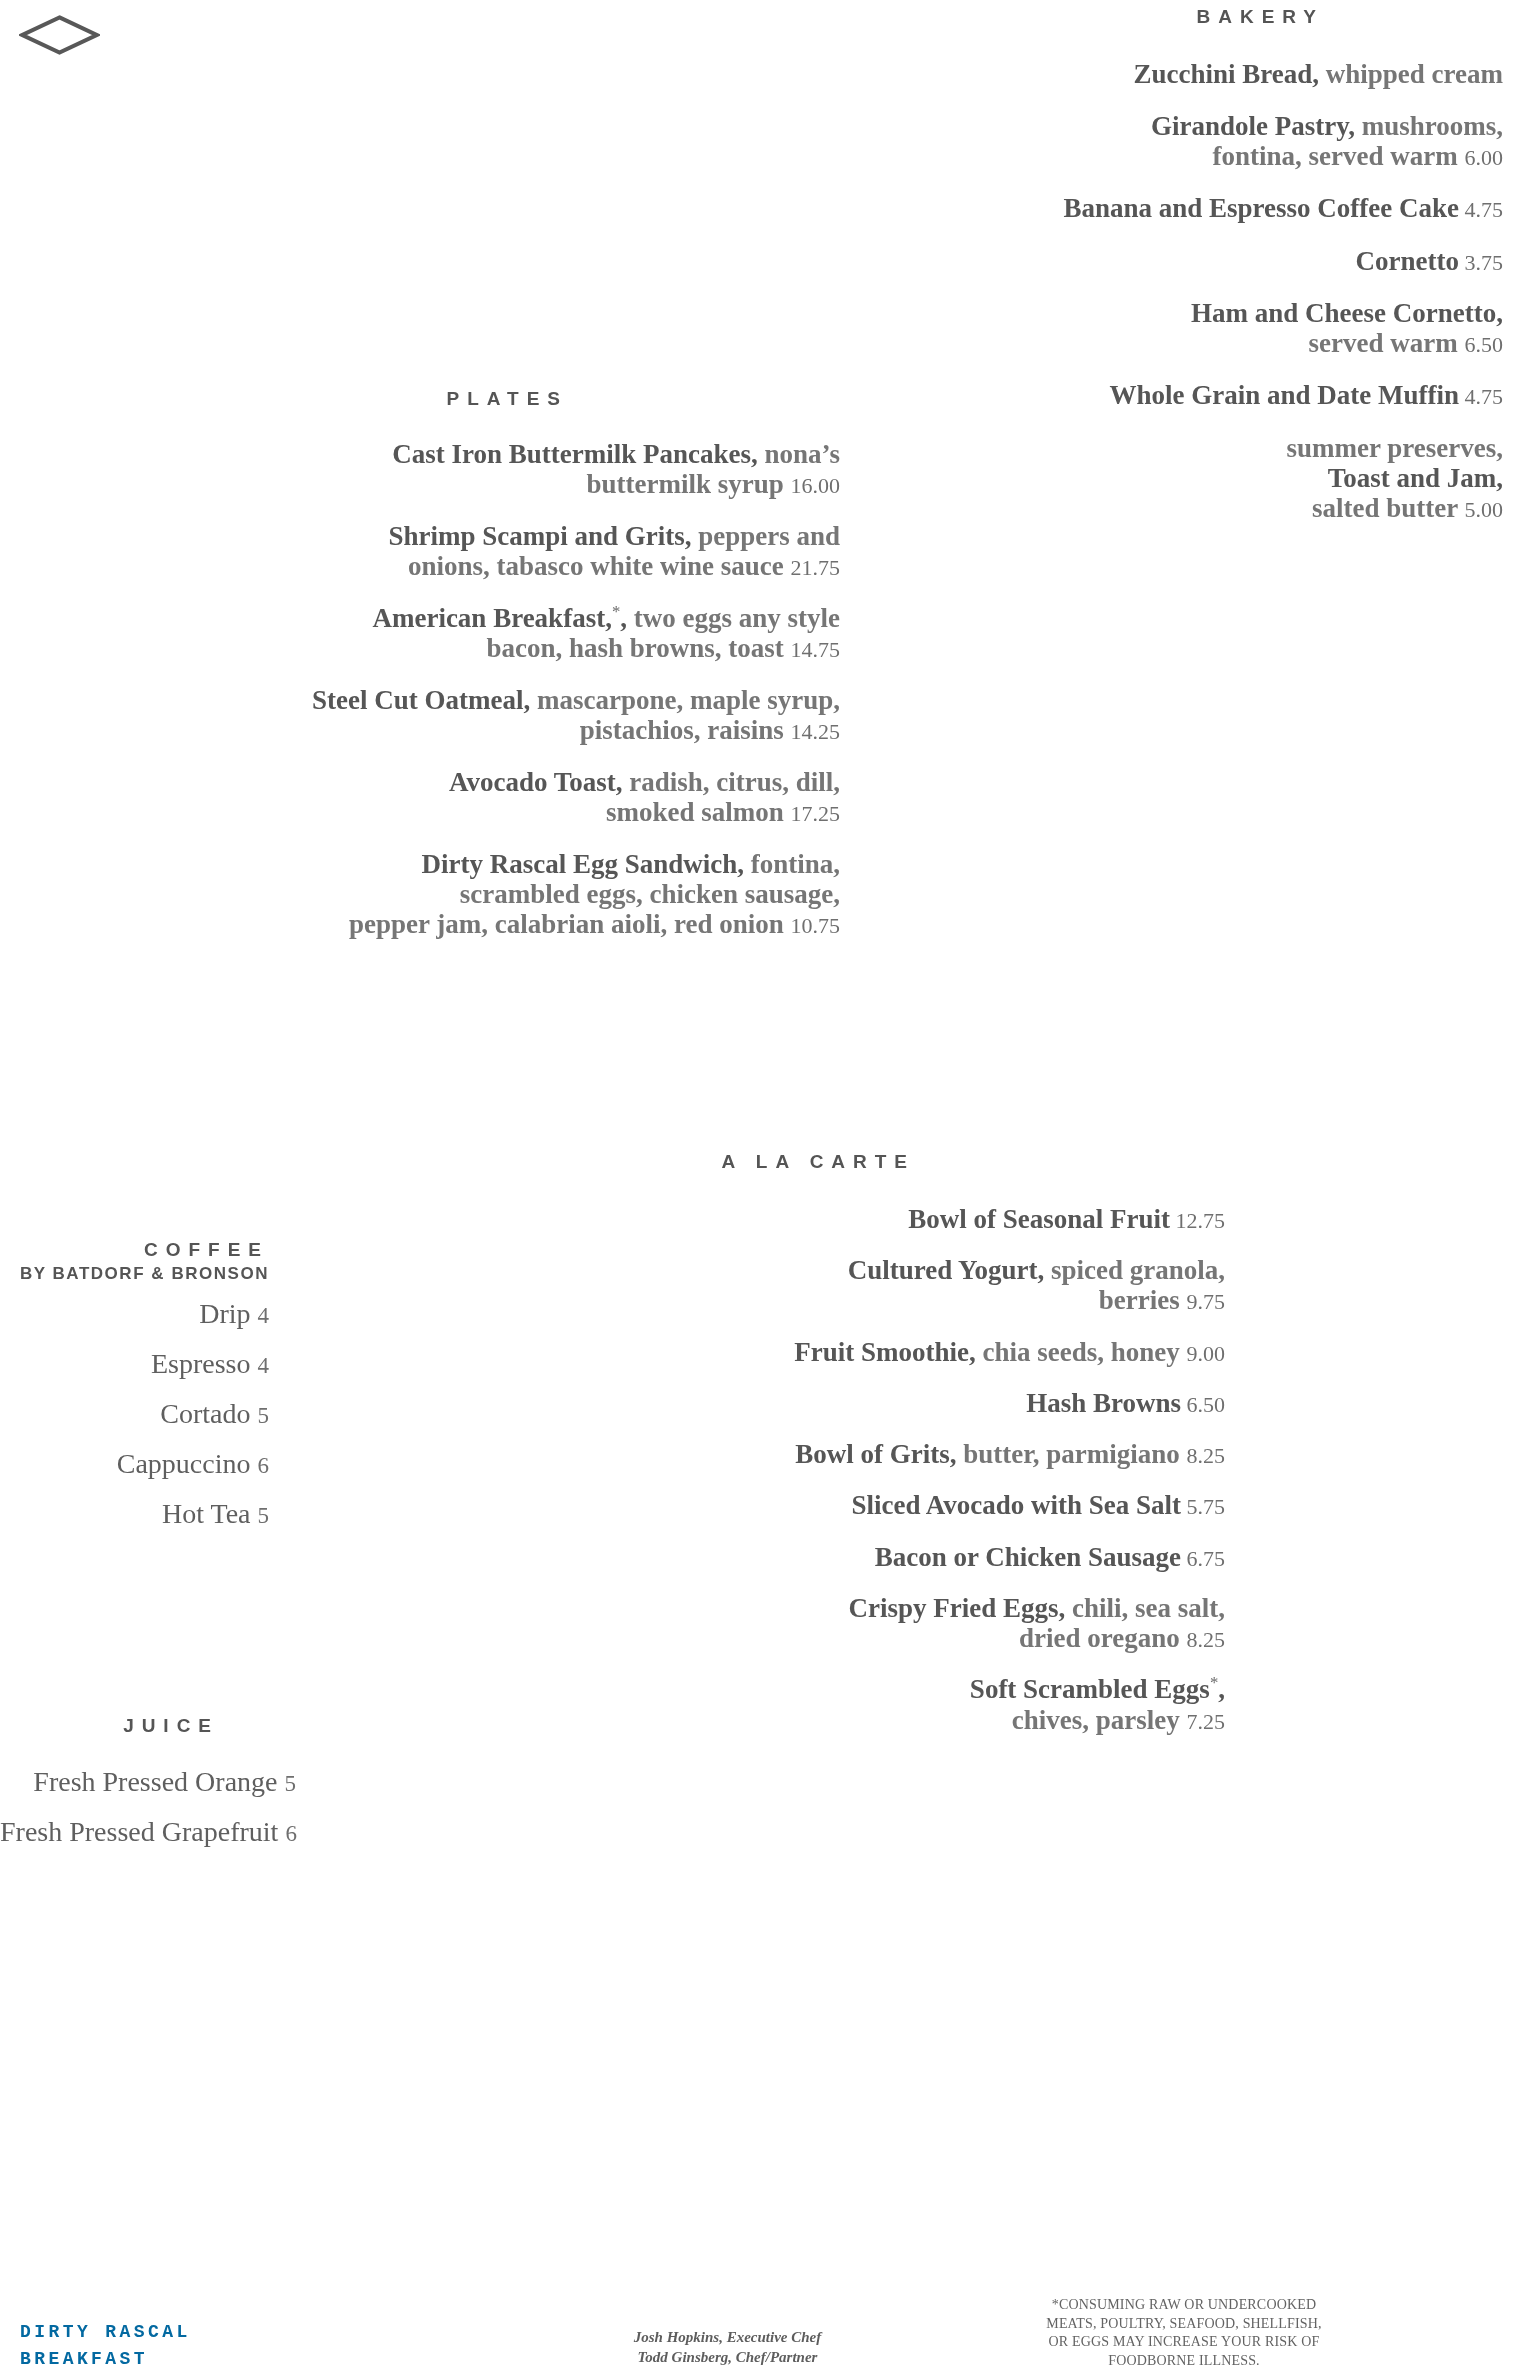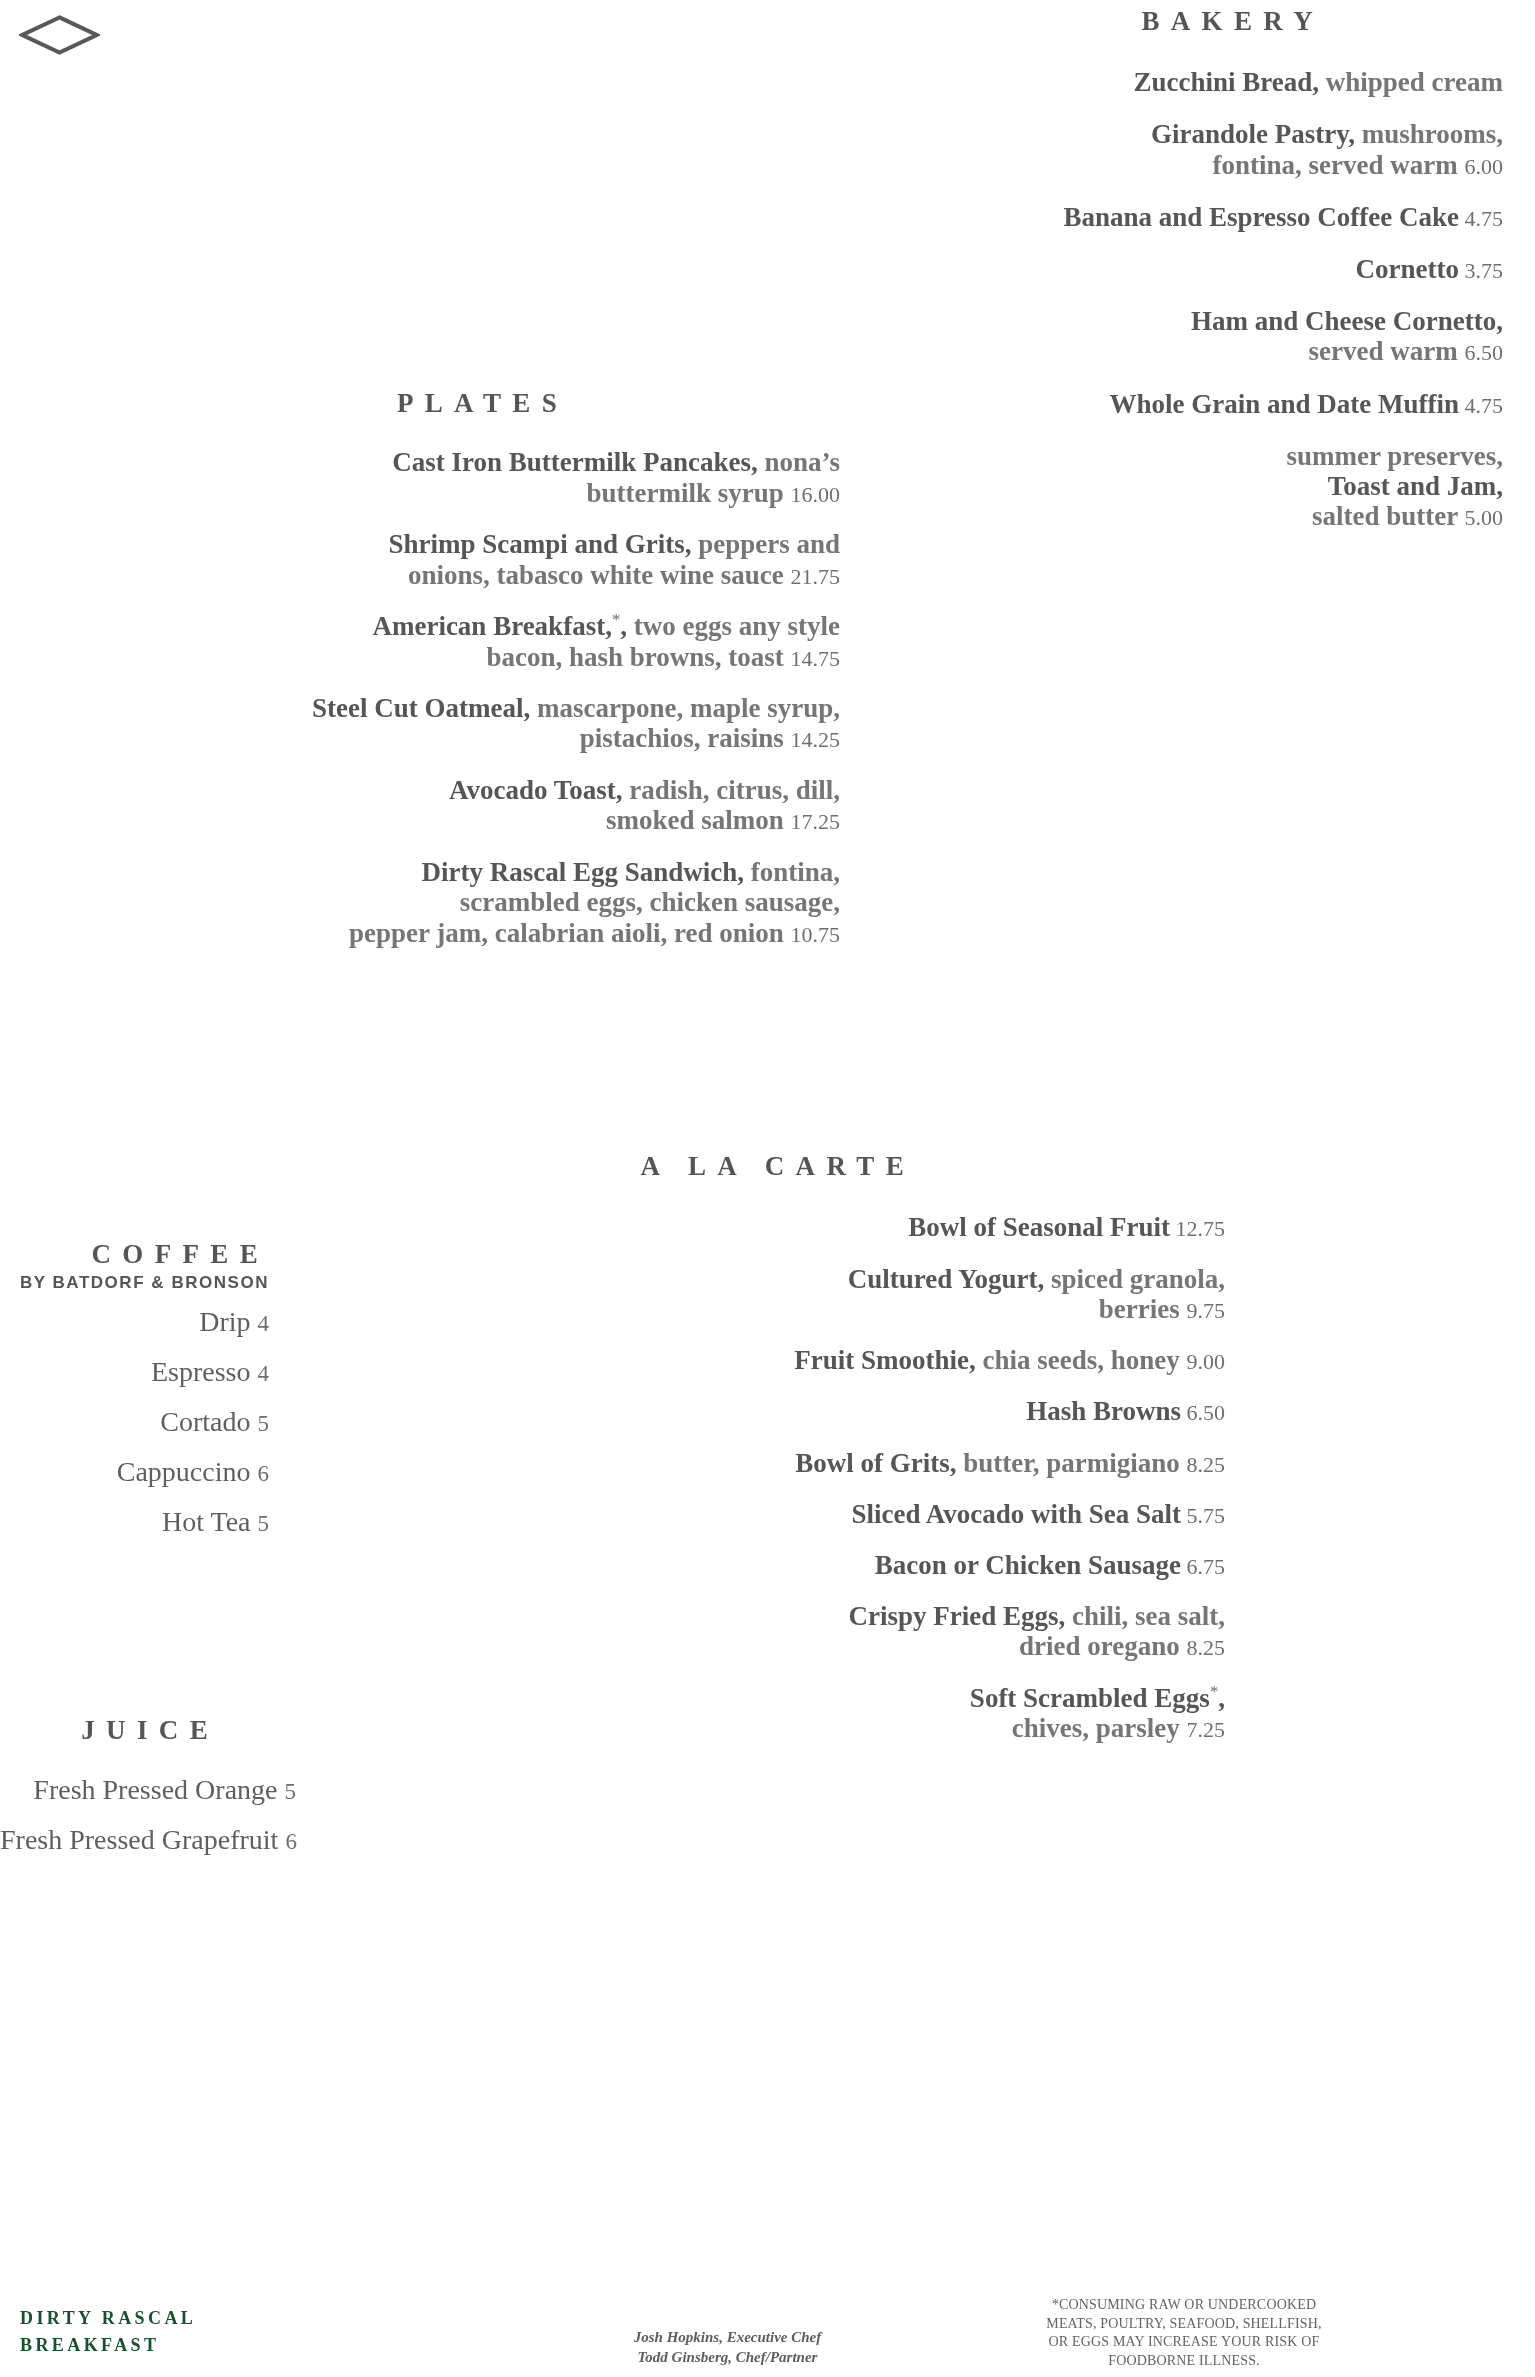--- a/index.html
+++ b/index.html
@@ -21,25 +21,25 @@
     position: absolute;
     left: 19px;
     top: 13.5px;
     width: 81px;
     height: 42px;
   }
   .logo-mark svg { display: block; }
 
   
   .sec-head {
-    font-family: Liberation Serif, serif;
+    font-family: Liberation Sans, sans-serif;
     font-weight: 700;
     color: #555555;
     letter-spacing: 0.42em;
-    font-size: 27px;
+    font-size: 19px;
     line-height: 1.05;
     white-space: nowrap;
   }
   .sec-sub {
     font-family: "Liberation Sans", sans-serif;
     font-weight: 700;
     color: #555555;
     letter-spacing: 0.09em;
     font-size: 17px;
     line-height: 1.1;
@@ -146,27 +146,27 @@
   }
   #juice .sec-head {
     margin: 0 0 32px 0;
     padding-right: 77px;
   }
 
   
   #brand {
     position: absolute;
     left: 20px;
-    bottom: 18px;
-    font-family: Liberation Serif, serif;
+    bottom: 4px;
+    font-family: Liberation Mono, monospace;
     font-weight: 700;
     font-size: 18px;
     letter-spacing: 0.19em;
     line-height: 1.5;
-    color: #14532d;
+    color: #0369a1;
     text-align: left;
   }
   #credits {
     position: absolute;
     left: 586px;
     bottom: 9.4px;
     width: 283px;
     text-align: center;
     font-family: "Liberation Serif", serif;
     font-style: italic;

